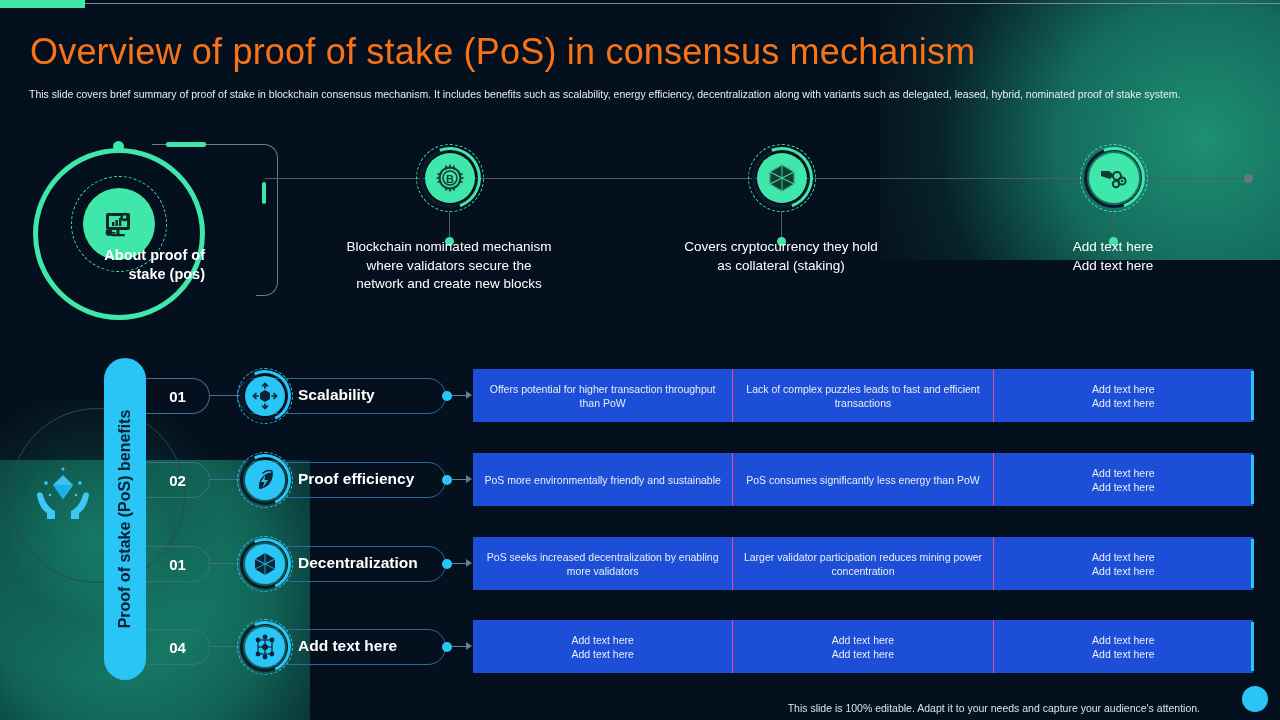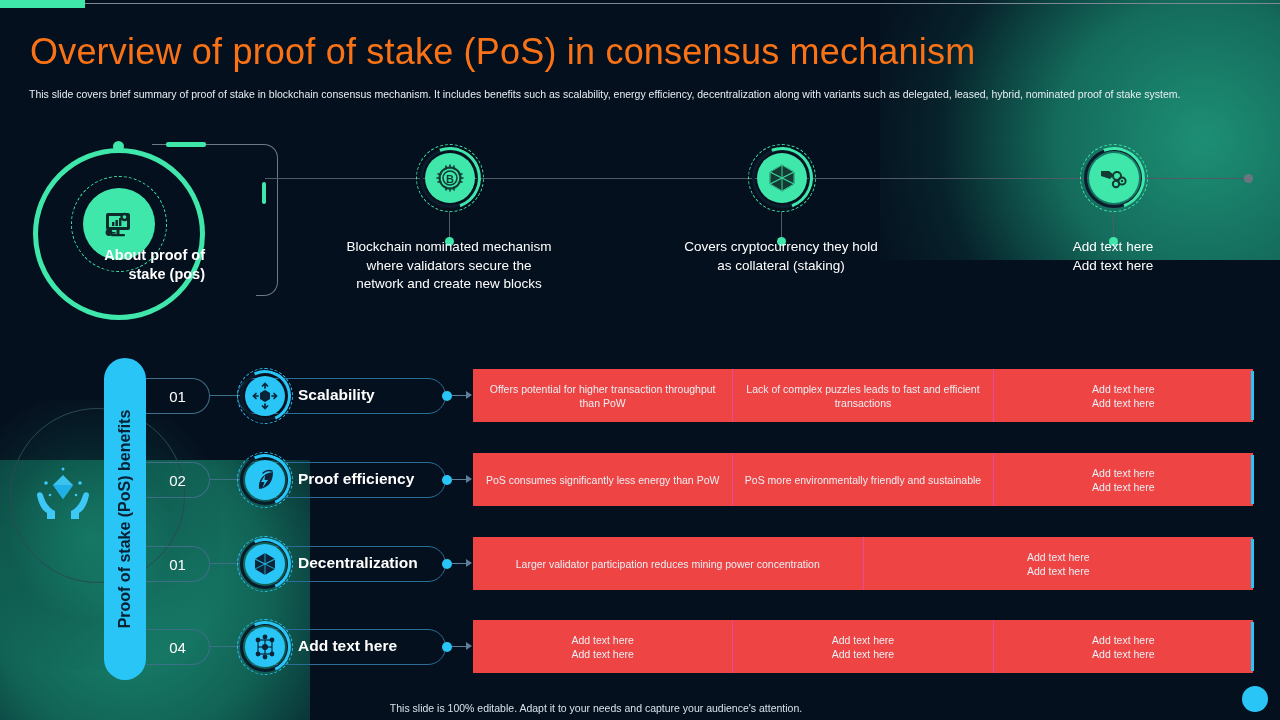--- a/index.html
+++ b/index.html
@@ -81,21 +81,21 @@
 
   .vpill{position:absolute;left:104px;top:10px;width:42px;height:322px;border-radius:21px;
     background:#29c5f6;}
   .vpill span{position:absolute;left:50%;top:50%;transform:translate(-50%,-50%) rotate(-90deg);
     white-space:nowrap;font-size:16px;font-weight:bold;color:#062233;}
 
   .row{position:absolute;left:0;width:1280px;height:56px;}
   .numpill{position:absolute;left:146px;top:0;width:64px;height:36px;
     border:1px solid #3e6e88;border-left:none;border-radius:0 18px 18px 0;box-sizing:border-box;
     display:flex;align-items:center;justify-content:center;
-    font-size:15px;font-weight:normal;color:#ffffff;}
+    font-size:15px;font-weight:bold;color:#ffffff;}
   .numline{position:absolute;left:210px;top:17px;width:30px;height:1px;background:#3e6e88;}
 
   .cappill{position:absolute;left:237px;top:0;width:209px;height:36px;
     border:1px solid #2b6d96;border-radius:18px;box-sizing:border-box;}
   .cicon{position:absolute;left:237px;top:-10px;width:56px;height:56px;}
   .cicon .cdash{position:absolute;inset:0;border-radius:50%;border:1.5px dashed #29c5f6;box-sizing:border-box;}
   .cicon .cdark{position:absolute;left:3px;top:3px;width:50px;height:50px;border-radius:50%;
     border:3px solid #0a1b2b;box-sizing:border-box;}
   .cicon .carc{position:absolute;left:2px;top:2px;width:52px;height:52px;border-radius:50%;
     border:3px solid transparent;border-top-color:#29c5f6;border-right-color:#29c5f6;
@@ -103,27 +103,27 @@
   .cicon .ccore{position:absolute;left:8px;top:8px;width:40px;height:40px;border-radius:50%;
     background:#29c5f6;display:flex;align-items:center;justify-content:center;}
   .caplabel{position:absolute;left:298px;top:8px;font-size:15.5px;font-weight:bold;color:#ffffff;}
 
   .conn-dot{position:absolute;left:442px;top:13px;width:10px;height:10px;border-radius:50%;background:#29c5f6;}
   .conn-line{position:absolute;left:452px;top:17px;width:16px;height:1px;background:#5d7f97;}
   .conn-arrow{position:absolute;left:466px;top:13px;width:0;height:0;
     border-left:6px solid #5d7f97;border-top:4px solid transparent;border-bottom:4px solid transparent;}
 
   .panel{position:absolute;left:473px;top:-9px;width:780px;height:53px;
-    background:#ef4444;display:flex;}
+    background:#1d4ed8;display:flex;}
   .panel .cell{flex:1;display:flex;align-items:center;justify-content:center;
     text-align:center;font-size:10.5px;line-height:14px;color:#e9eff4;padding:0 8px;box-sizing:border-box;}
   .panel .cell + .cell{border-left:1px solid #ec4899;}
   .panel .edge{position:absolute;right:-1px;top:2px;width:3px;height:49px;background:#29c5f6;}
 
-  .footer{position:absolute;left:0;top:702px;width:1192px;text-align:center;
+  .footer{position:absolute;left:8px;top:702px;width:1192px;text-align:right;
     font-size:10.5px;color:#d6e2ea;}
   .brdot{position:absolute;right:12px;bottom:8px;width:26px;height:26px;border-radius:50%;background:#29c5f6;}
 </style>
 </head>
 <body>
 
 <div class="slide">
 
   <div class="glow-tr"></div>
   <div class="glow-bl"></div>
@@ -329,22 +329,22 @@
             <path d="M13 8 L9 15 L12.5 15 L10.5 21 L16 13 L12.5 13 Z" fill="#29c5f6"></path>
             <path d="M20 4 a9 9 0 0 0 -9 2" fill="none" stroke="#0b2438" stroke-width="1.6" stroke-linecap="round"></path>
           </svg>
         </div>
       </div>
       <div class="caplabel">Proof efficiency</div>
       <div class="conn-dot"></div>
       <div class="conn-line"></div>
       <div class="conn-arrow"></div>
       <div class="panel">
+        <div class="cell">PoS more environmentally friendly and sustainable</div>
         <div class="cell">PoS consumes significantly less energy than PoW</div>
-        <div class="cell">PoS more environmentally friendly and sustainable</div>
         <div class="cell" style="white-space:pre-line;">Add text here
 Add text here</div>
         <div class="edge"></div>
       </div>
     </div>
 
     <div class="row" style="top:198px;">
       <div class="numpill">01</div>
       <div class="numline"></div>
       <div class="cappill"></div>
@@ -363,20 +363,21 @@
               <line x1="24" y1="9" x2="14" y2="14"></line>
             </g>
           </svg>
         </div>
       </div>
       <div class="caplabel">Decentralization</div>
       <div class="conn-dot"></div>
       <div class="conn-line"></div>
       <div class="conn-arrow"></div>
       <div class="panel">
+        <div class="cell">PoS seeks increased decentralization by enabling more validators</div>
         <div class="cell">Larger validator participation reduces mining power concentration</div>
         <div class="cell" style="white-space:pre-line;">Add text here
 Add text here</div>
         <div class="edge"></div>
       </div>
     </div>
 
     <div class="row" style="top:281px;">
       <div class="numpill">04</div>
       <div class="numline"></div>

